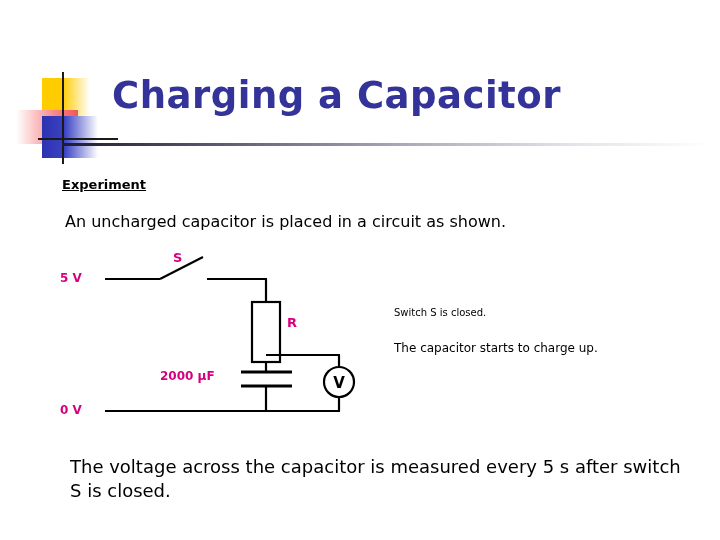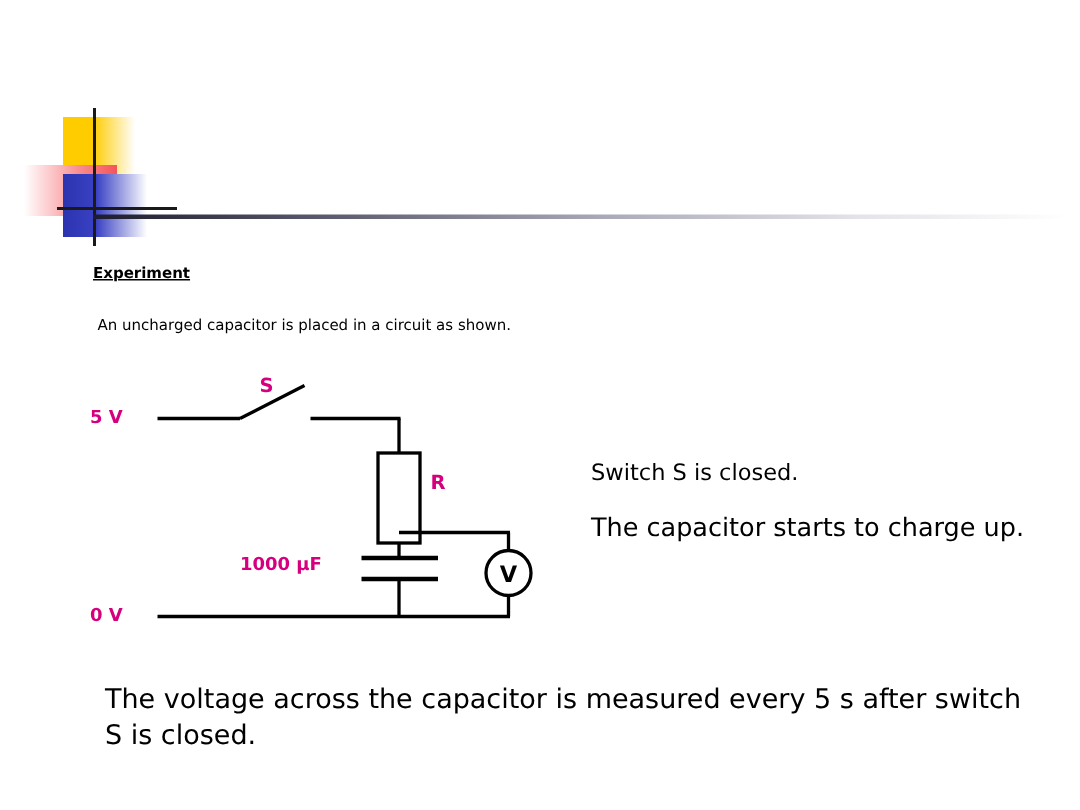--- a/index.html
+++ b/index.html
@@ -82,35 +82,35 @@
   .body-text {
     position: absolute;
     font-family: "DejaVu Sans", sans-serif;
     color: #000000;
     font-size: 14px;
     line-height: 1.32;
   }
   #experiment-heading {
     left: 62px; top: 176px;
     font-weight: bold;
-    font-size: 10px;
+    font-size: 13px;
     text-decoration: underline;
   }
   #intro-line {
     left: 65px; top: 211px;
-    font-size: 10px;
+    font-size: 16px;
   }
   #note-switch-closed {
     left: 394px; top: 306px;
-    font-size: 15px;
+    font-size: 10px;
   }
   #note-charge-up {
     left: 394px; top: 341px;
     width: 290px;
-    font-size: 17px;
+    font-size: 12px;
   }
   #closing-line {
     left: 70px; top: 455px;
     width: 612px;
     font-size: 18px;
   }
 
   
   #circuit {
     position: absolute;
@@ -137,20 +137,21 @@
 <div id="title-bar">
 
   <div class="logo-wrap">
     <div class="sq-yellow"></div>
     <div class="sq-red"></div>
     <div class="sq-blue"></div>
     <div class="cross-v"></div>
     <div class="cross-h"></div>
   </div>
 
+  <div id="page-title">Charging a Capacitor</div>
 
   <div id="title-rule"></div>
 </div>
 
 <div class="body-text" id="experiment-heading">Experiment</div>
 
 <div class="body-text" id="intro-line">An uncharged capacitor is placed in a circuit as shown.</div>
 
 <div class="body-text" id="note-switch-closed">Switch S is closed.</div>
 
@@ -191,14 +192,14 @@
   </svg>
 
   <div class="circuit-label" id="label-6v">5 V</div>
 
   <div class="circuit-label" id="label-0v">0 V</div>
 
   <div class="circuit-label" id="label-s">S</div>
 
   <div class="circuit-label" id="label-r">R</div>
 
-  <div class="circuit-label" id="label-cap">1000 µF</div>
+  <div class="circuit-label" id="label-cap">2000 µF</div>
 </div>
 
 </body></html>

